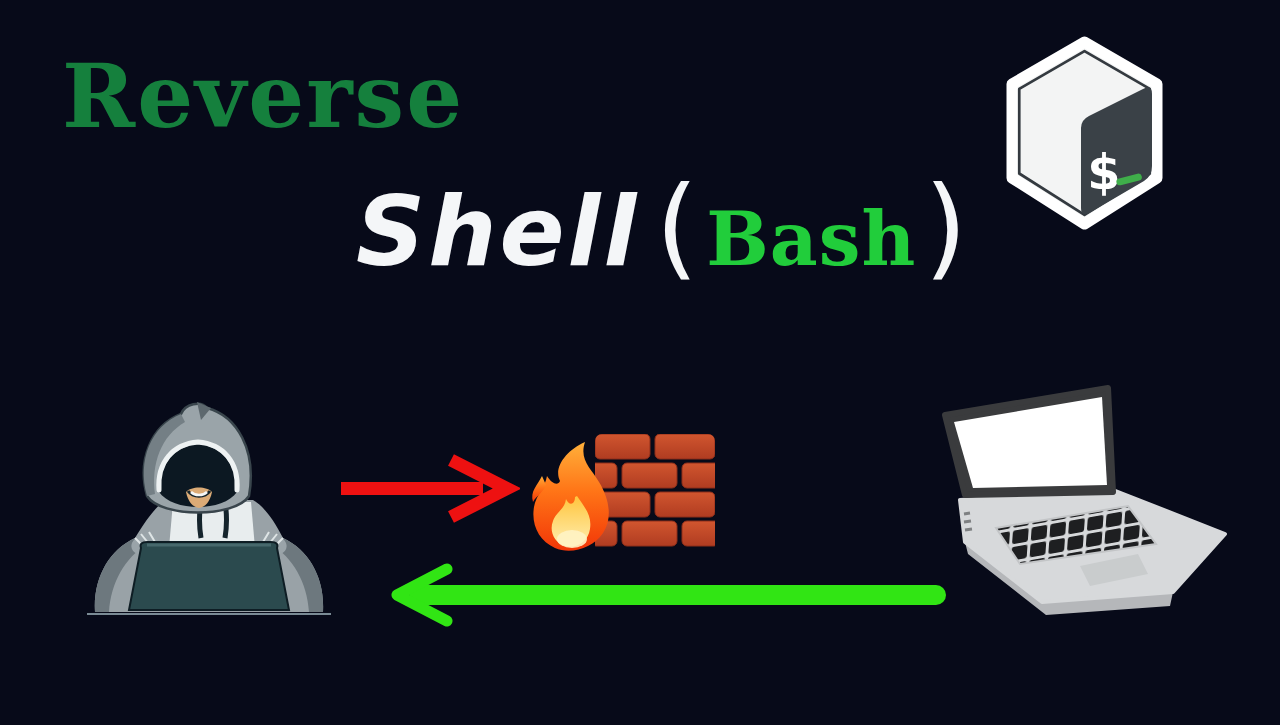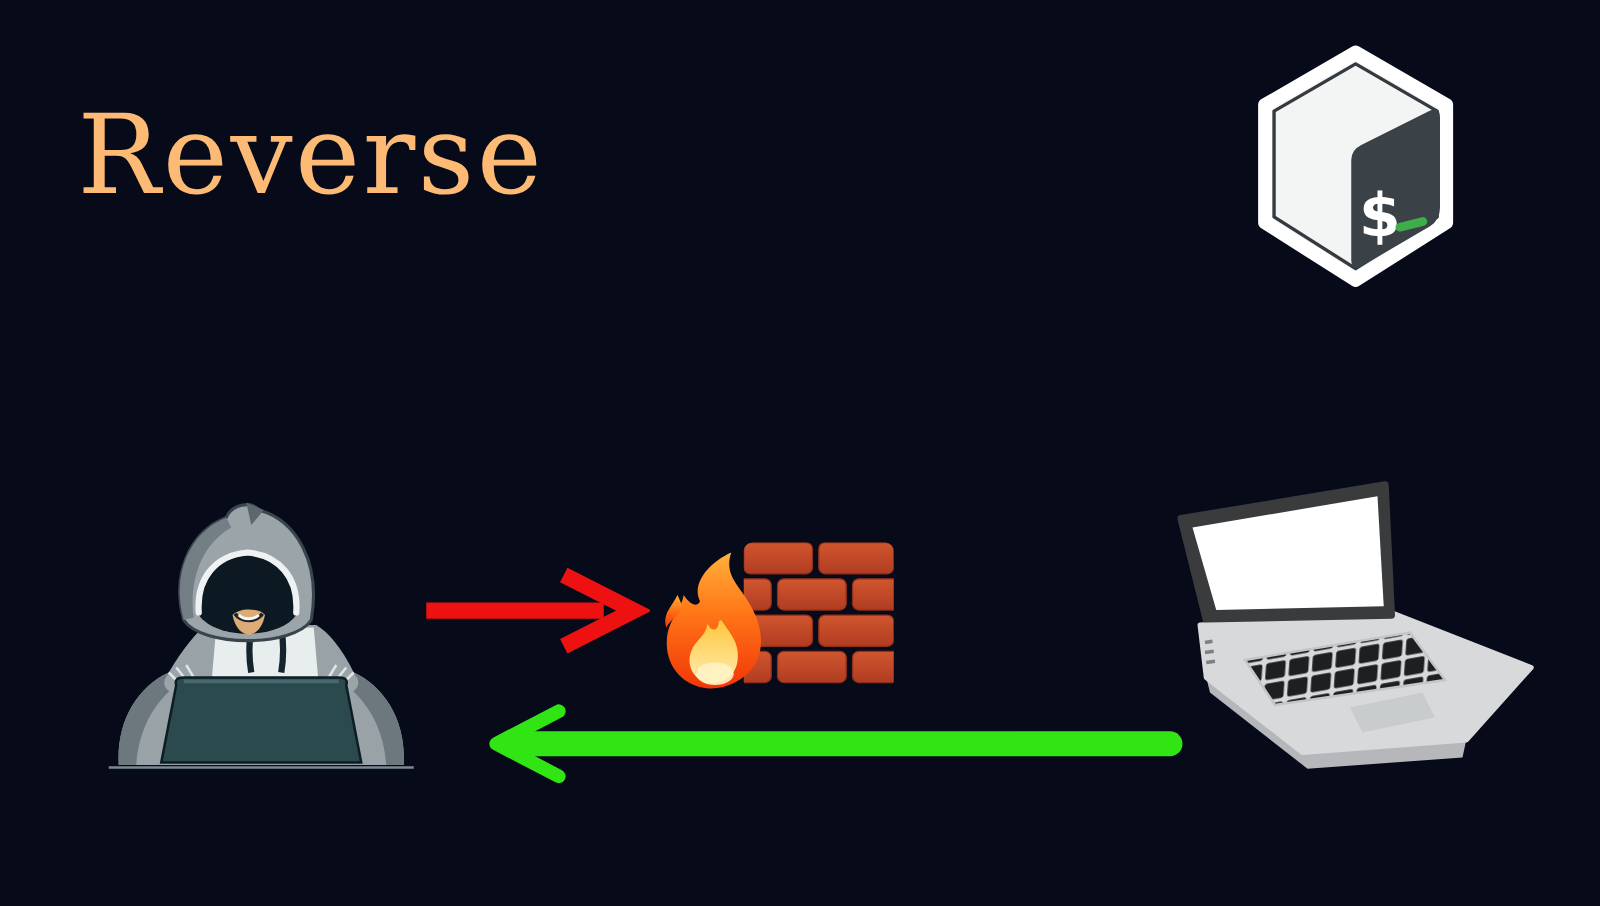--- a/index.html
+++ b/index.html
@@ -4,23 +4,23 @@
 <style>
   html,body{margin:0;padding:0;background:#000;}
   #stage{
     position:relative;width:1280px;height:725px;overflow:hidden;
     background:#070a19;
     font-family:"DejaVu Sans",sans-serif;
   }
   .abs{position:absolute;}
   
   #title-red{
-    left:62px;top:76px;
-    font-family:"DejaVu Serif",serif;font-weight:normal;
-    font-size:88px;line-height:1.1;color:#fdba74;letter-spacing:2px;
+    left:62px;top:48px;
+    font-family:"DejaVu Serif",serif;font-weight:bold;
+    font-size:88px;line-height:1.1;color:#15803d;letter-spacing:2px;
   }
   #title-row{
     left:356px;top:172px;display:flex;align-items:baseline;white-space:nowrap;
   }
   .shell-word{
     font-family:"DejaVu Sans",sans-serif;font-weight:bold;font-style:oblique;
     font-size:96px;color:#f4f6f8;letter-spacing:3px;padding-right:16px;
   }
   .paren{
     font-family:"DejaVu Sans",sans-serif;font-weight:400;
@@ -42,20 +42,26 @@
     font-family:"DejaVu Sans",sans-serif;font-weight:bold;font-size:48px;fill:#ffffff;
   }
 </style>
 </head>
 <body>
 
 <div id="stage">
 
   <div class="abs" id="title-red">Reverse</div>
 
+  <div class="abs" id="title-row">
+    <span class="shell-word">Shell</span>
+    <span class="paren">(</span>
+    <span class="bash-word">Bash</span>
+    <span class="paren">)</span>
+  </div>
 
   <div class="abs" id="bash-logo">
     <svg width="175" height="196" viewBox="0 0 175 196">
       <polygon points="87.5,6 160,48 160,142 87.5,188 15,142 15,48" fill="#f3f4f4" stroke="#ffffff" stroke-width="11" stroke-linejoin="round"></polygon>
       <polygon points="87.5,6 160,48 160,142 87.5,188 15,142 15,48" fill="none" stroke="#343a40" stroke-width="3" stroke-linejoin="round" transform="translate(87.5,97) scale(0.90) translate(-87.5,-97)"></polygon>
       <path d="M84,92 Q84,84 92,80 L146,53 Q155,48 155,58 L155,130 Q155,140 147,145 L94,176 Q84,182 84,172 Z" fill="#3a4147"></path>
       <text class="bash-dollar" x="107" y="153" text-anchor="middle">$</text>
       <rect x="119" y="140" width="26" height="7" rx="3.5" fill="#3fae4a" transform="rotate(-14 132 143)"></rect>
     </svg>
   </div>

